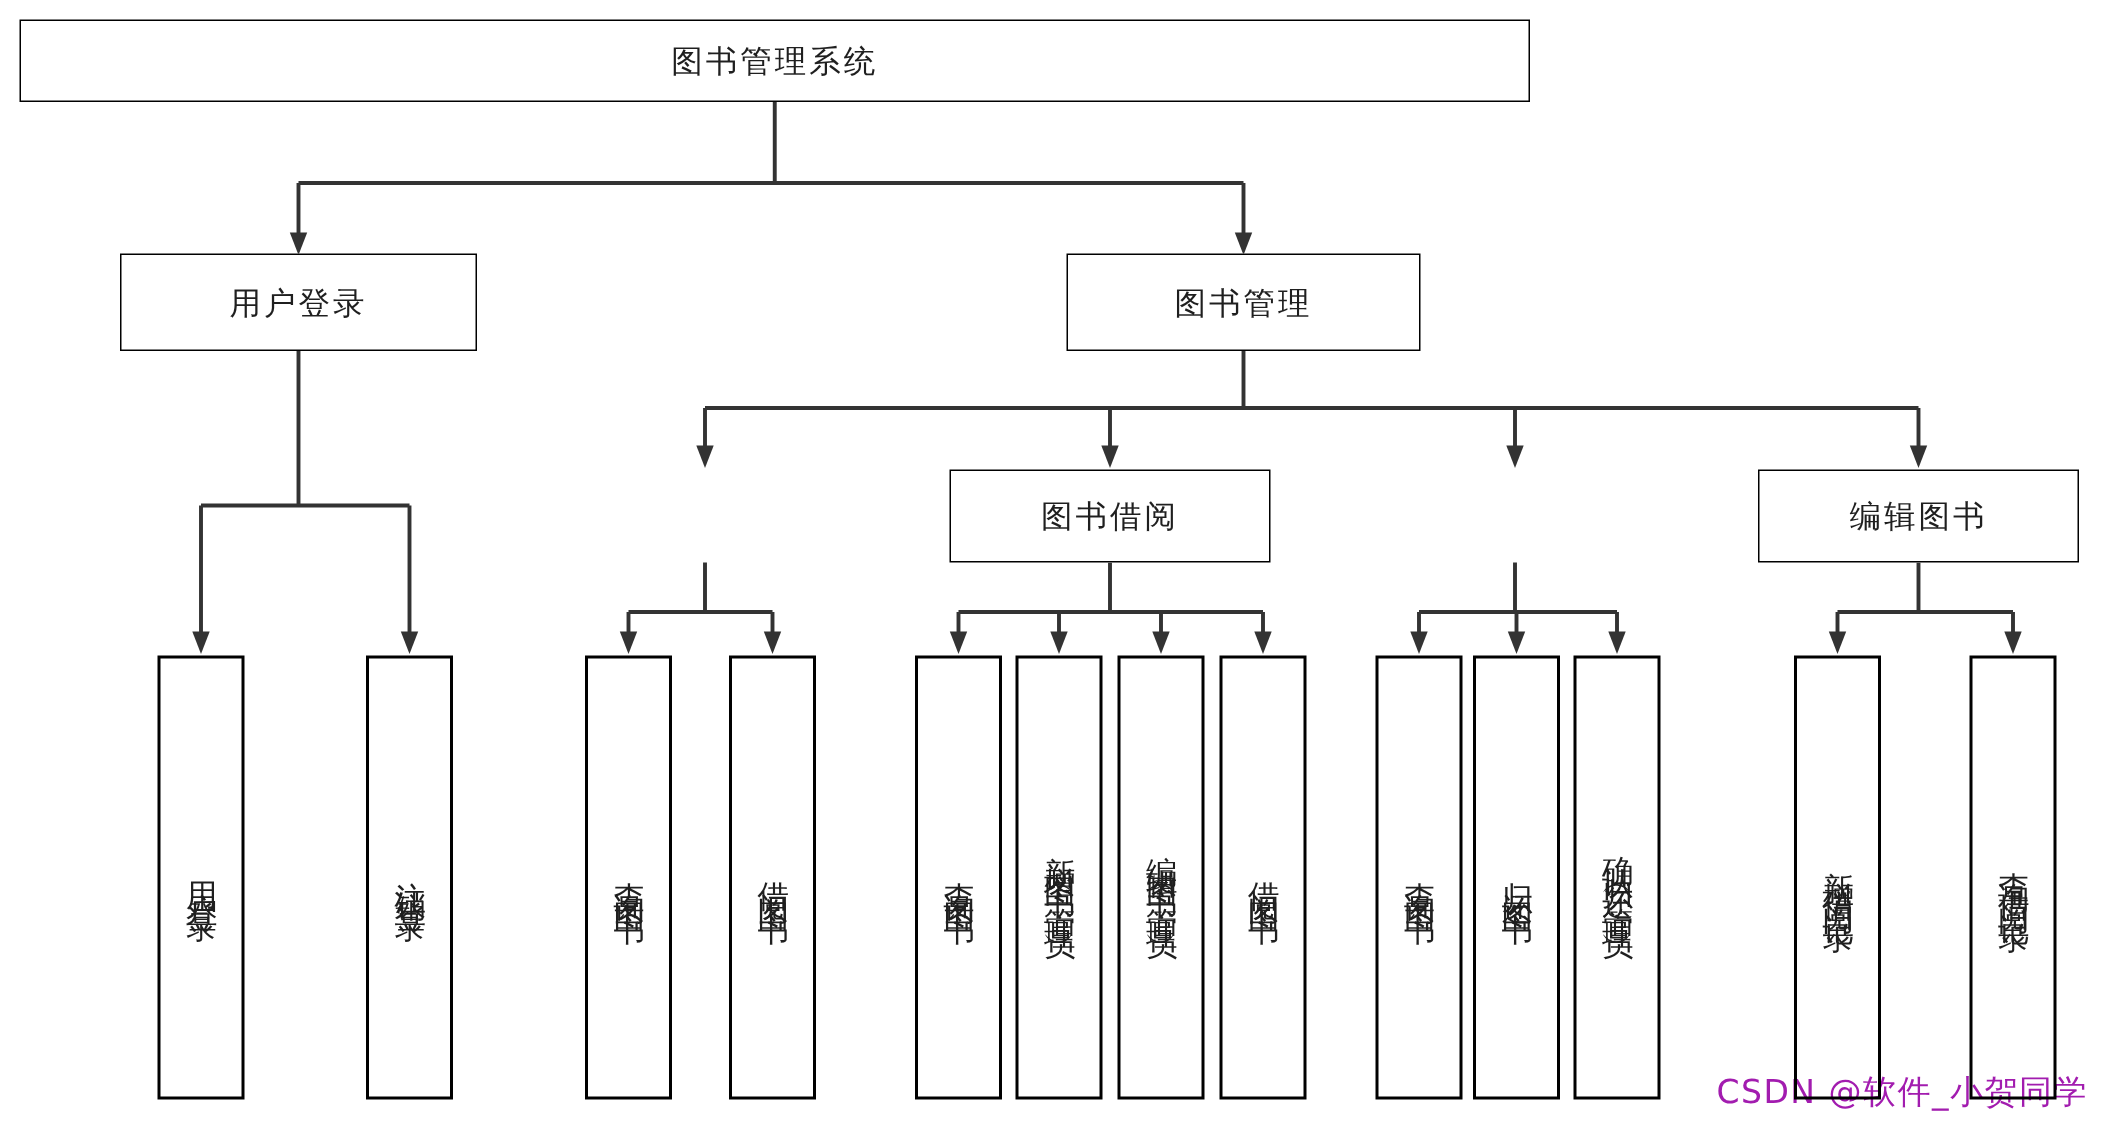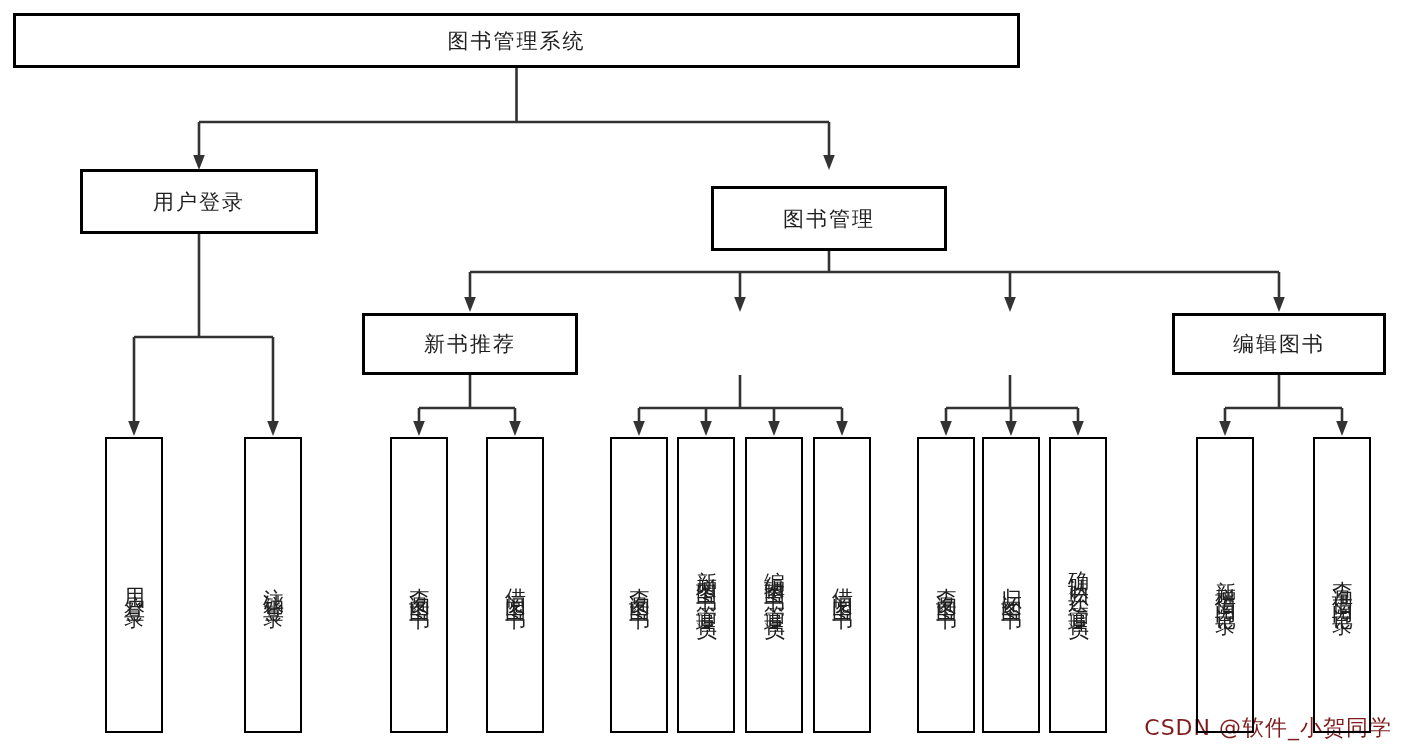--- a/index.html
+++ b/index.html
@@ -14,59 +14,59 @@
   }
   svg.connectors {
     position: absolute;
     left: 0; top: 0;
     width: 1405px; height: 747px;
     z-index: 1;
   }
   .box {
     position: absolute;
     background: #ffffff;
-    border: 3px solid #000000;
+    border: 1px solid #000000;
     box-sizing: border-box;
     display: flex;
     align-items: center;
     justify-content: center;
     z-index: 2;
   }
   .hbox { font-size: 21px; letter-spacing: 2px; white-space: nowrap; }
   .vbox span {
     writing-mode: vertical-rl;
     text-orientation: mixed;
     font-size: 21px;
     letter-spacing: 7px;
     line-height: 1.1;
     white-space: nowrap;
   }
   
   #b-root   { left: 13px;  top: 13px;  width: 1007px; height: 55px; }
   #b-ulogin { left: 80px;  top: 169px; width: 238px;  height: 65px; }
-  #b-bmgmt  { left: 711px; top: 186px; width: 236px;  height: 65px; }
+  #b-bmgmt  { left: 711px; top: 169px; width: 236px;  height: 65px; }
   #b-l3-1   { left: 362px; top: 313px; width: 216px;  height: 62px; }
   #b-l3-2   { left: 633px; top: 313px; width: 214px;  height: 62px; }
   #b-l3-3   { left: 903px; top: 313px; width: 215px;  height: 62px; }
   #b-l3-4   { left: 1172px;top: 313px; width: 214px;  height: 62px; }
   .leaf     { top: 437px; width: 58px; height: 296px; border-width: 2.5px; }
   #b-ul1 { left: 105px; }  #b-ul2 { left: 244px; }
   #b-nb1 { left: 390px; }  #b-nb2 { left: 486px; }
   #b-bb1 { left: 610px; }  #b-bb2 { left: 677px; }
   #b-bb3 { left: 745px; }  #b-bb4 { left: 813px; }
   #b-cb1 { left: 917px; }  #b-cb2 { left: 982px; }
   #b-cb3 { left: 1049px; }
   #b-br1 { left: 1196px; } #b-br2 { left: 1313px; }
   .watermark {
     position: absolute;
     right: 13px;
     bottom: 4px;
     font-size: 22px;
     letter-spacing: 1px;
-    color: #7f1d1d;
+    color: #a21caf;
     z-index: 3;
     mix-blend-mode: multiply;
     white-space: nowrap;
   }
 </style>
 </head>
 <body>
 
 <div class="canvas">
 
@@ -108,21 +108,21 @@
       <polygon points="1225,436 1219.2,421 1230.8,421"></polygon>
       <polygon points="1342,436 1336.2,421 1347.8,421"></polygon>
     </g>
   </svg>
 
   <div class="box hbox" id="b-root">图书管理系统</div>
 
   <div class="box hbox" id="b-ulogin">用户登录</div>
   <div class="box hbox" id="b-bmgmt">图书管理</div>
 
-  <div class="box hbox" id="b-l3-1">新书推荐</div>
+  <div class="box hbox" id="b-l3-2">图书借阅</div>
   <div class="box hbox" id="b-l3-4">编辑图书</div>
 
   <div class="box vbox leaf" id="b-ul1">
     <span>用户登录</span>
   </div>
   <div class="box vbox leaf" id="b-ul2">
     <span>注销登录</span>
   </div>
 
   <div class="box vbox leaf" id="b-nb1">

